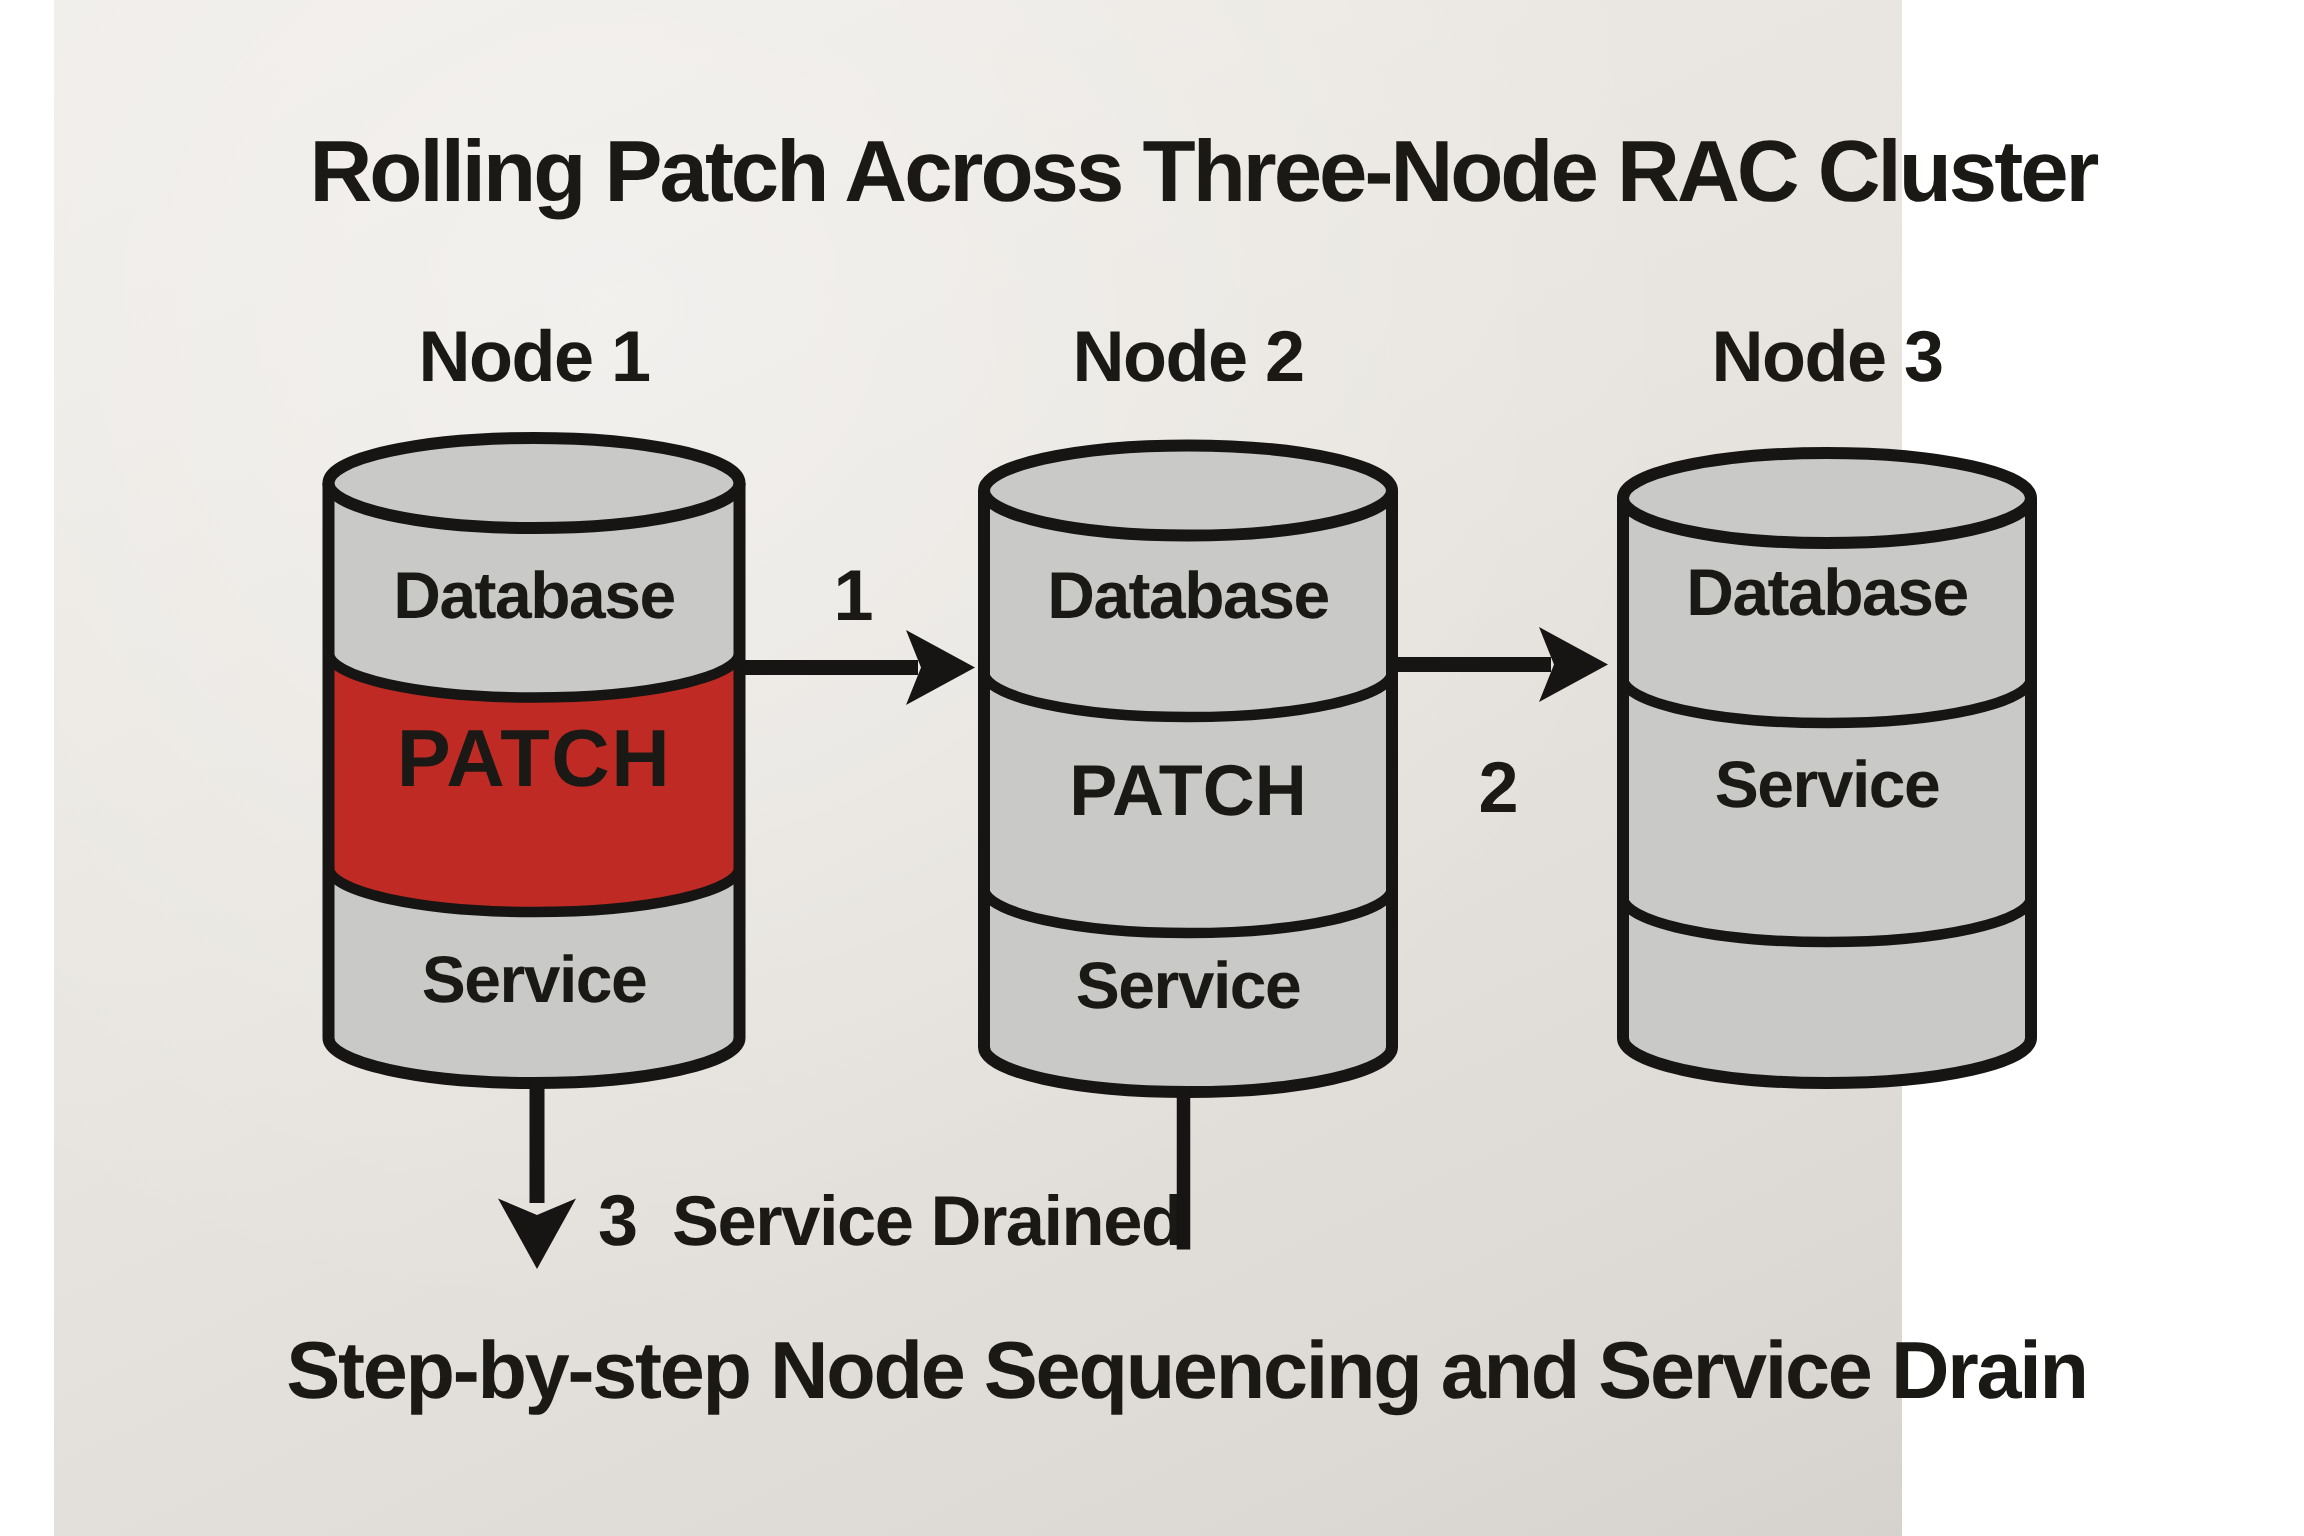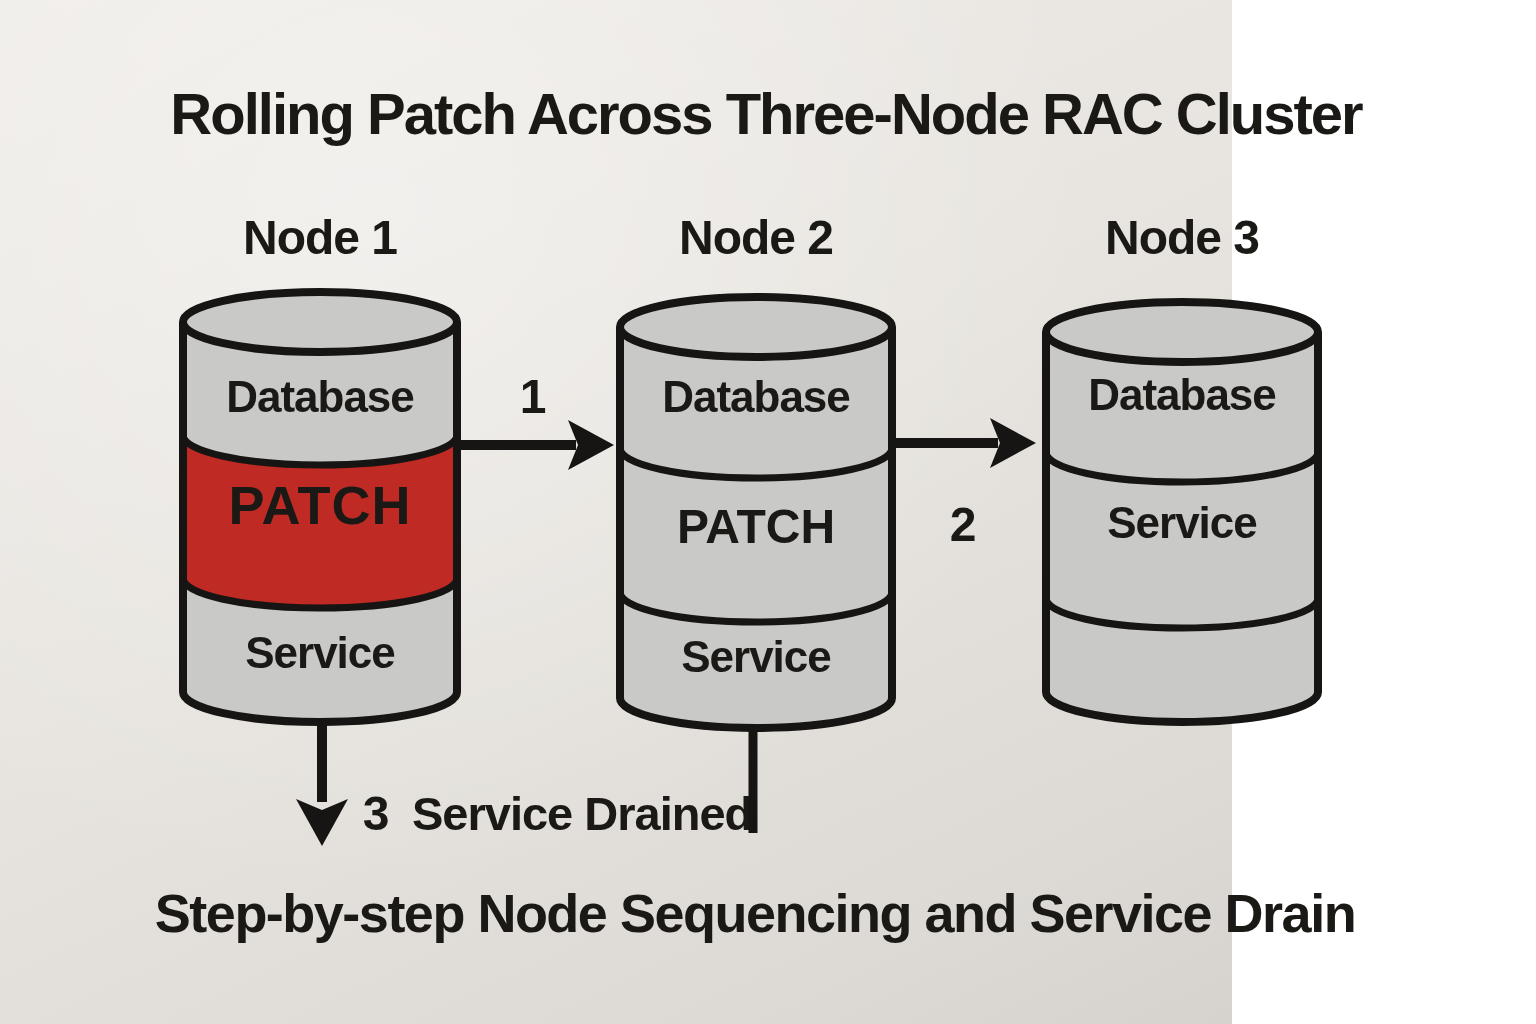--- a/index.html
+++ b/index.html
@@ -12,20 +12,21 @@
     overflow: hidden;
     font-family: "Liberation Sans", sans-serif;
   }
   .stage {
     position: relative;
     width: 1232px;
     height: 1024px;
     background:
       radial-gradient(ellipse at 30% 20%, rgba(255,255,255,0.35), rgba(255,255,255,0) 60%),
       linear-gradient(155deg, #efece8 0%, #e8e5e0 45%, #ddd9d4 85%, #d6d2cd 100%);
+    margin-left: 36px;
   }
   svg { display: block; }
 
   
   text {
     font-family: "Liberation Sans", sans-serif;
     font-weight: 700;
     fill: #1b1916;
   }
   .title-text {

